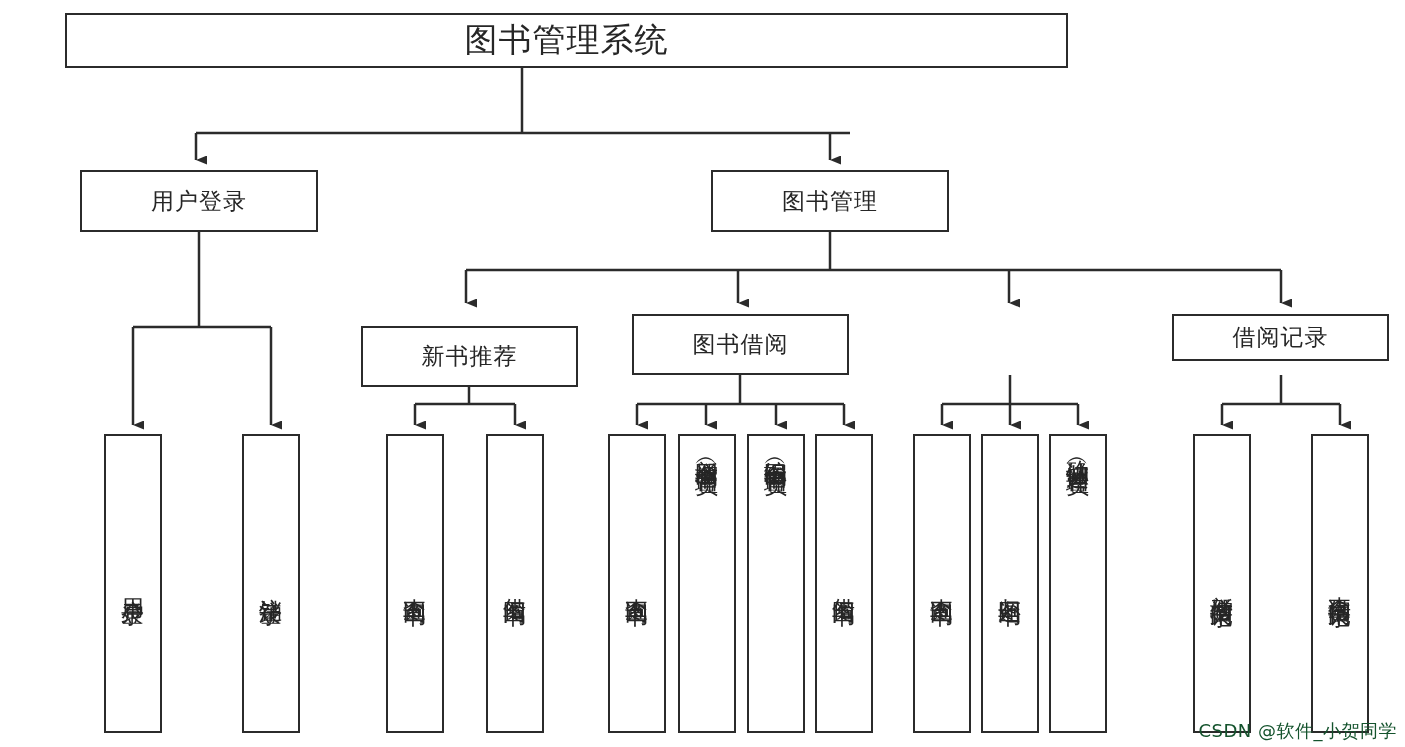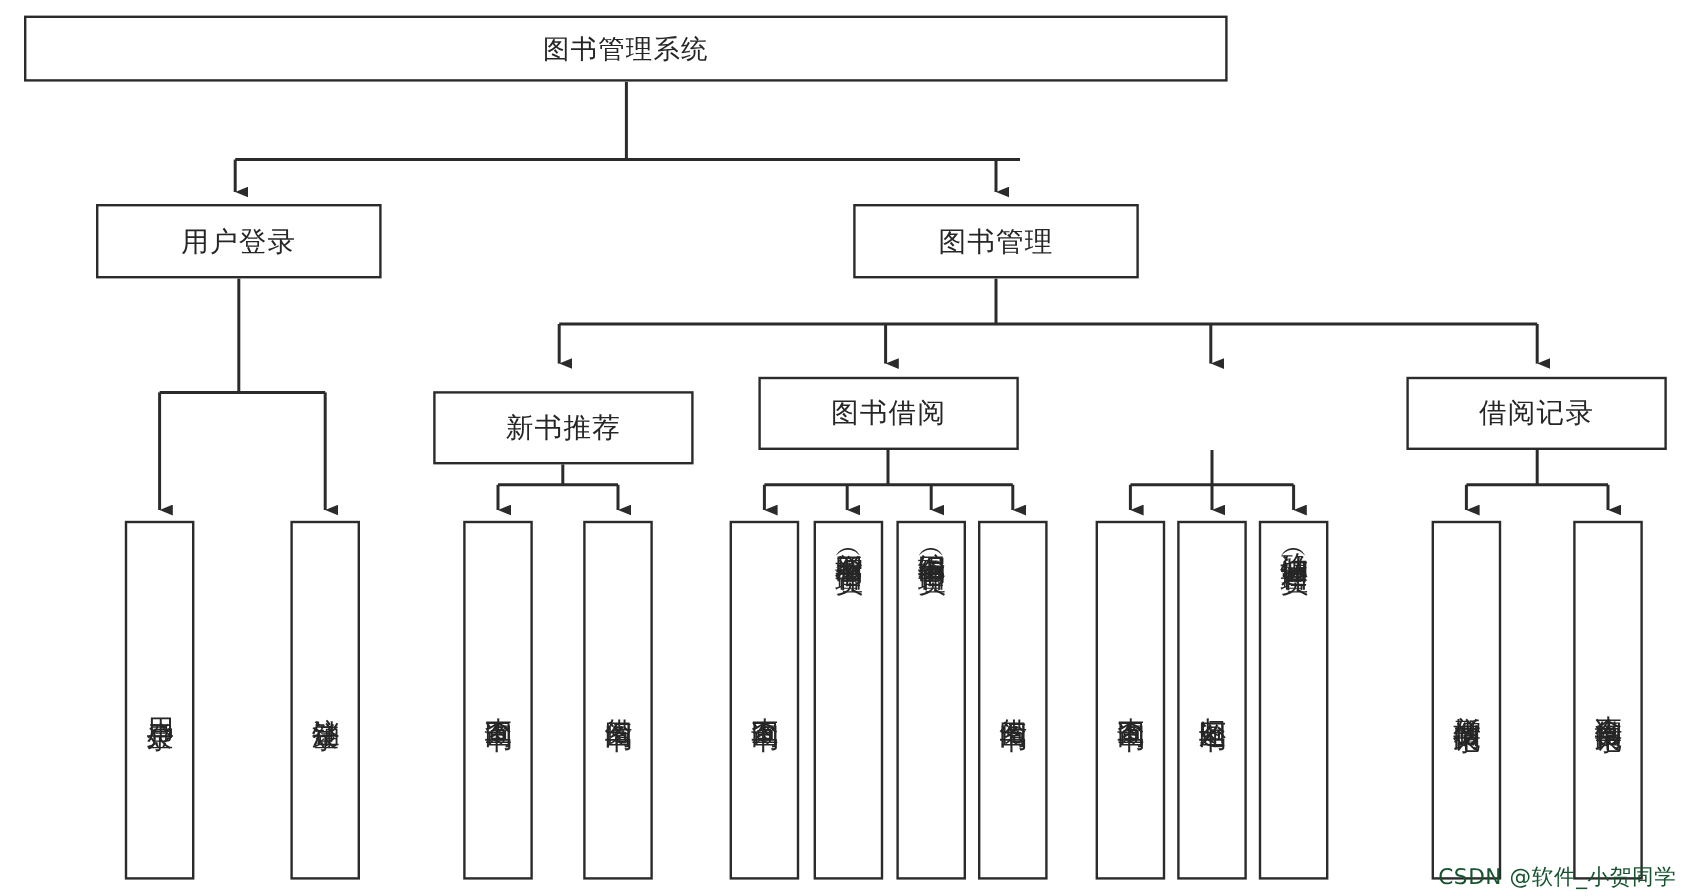--- a/index.html
+++ b/index.html
@@ -31,22 +31,23 @@
     box-sizing: border-box;
     background: #ffffff;
     border: 2px solid #2b2b2b;
     display: flex;
     align-items: center;
     justify-content: center;
     color: #262626;
     z-index: 2;
   }
   .node.level-0 {
-    font-size: 22px;
+    font-size: 33px;
     letter-spacing: 1px;
+    margin-left: 45px;
   }
   .node.level-1 {
     font-size: 23px;
     letter-spacing: 1px;
   }
   .node.level-2 {
     font-size: 23px;
     letter-spacing: 1px;
   }
   .node.leaf {
@@ -158,21 +159,21 @@
 
   <div class="node level-2" style="left:361px; top:326px; width:217px; height:61px;">
     <span>新书推荐</span>
   </div>
 
   <div class="node level-2" style="left:632px; top:314px; width:217px; height:61px;align-items:center;">
     <span>图书借阅</span>
   </div>
 
 
-  <div class="node level-2" style="left:1172px; top:314px; width:217px; height:61px;">
+  <div class="node level-2" style="left:1172px; top:314px; width:217px; height:47px;">
     <span>借阅记录</span>
   </div>
 
   <div class="node leaf center-text" style="left:104px; top:434px; width:58px; height:299px;">
     <span class="vtext">用户登录</span>
   </div>
 
   <div class="node leaf center-text" style="left:242px; top:434px; width:58px; height:299px;">
     <span class="vtext">注销登录</span>
   </div>

